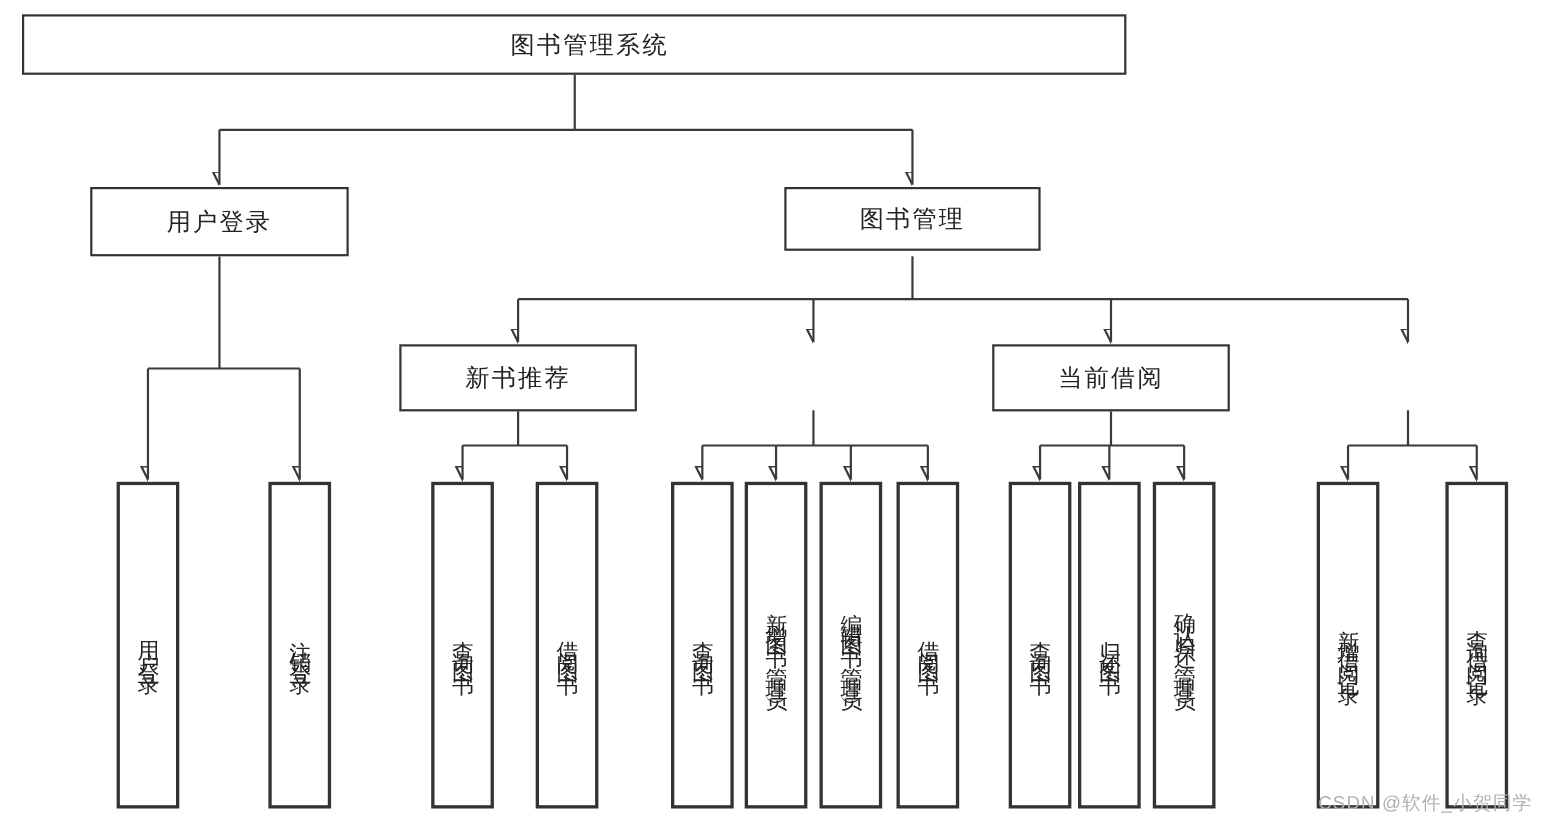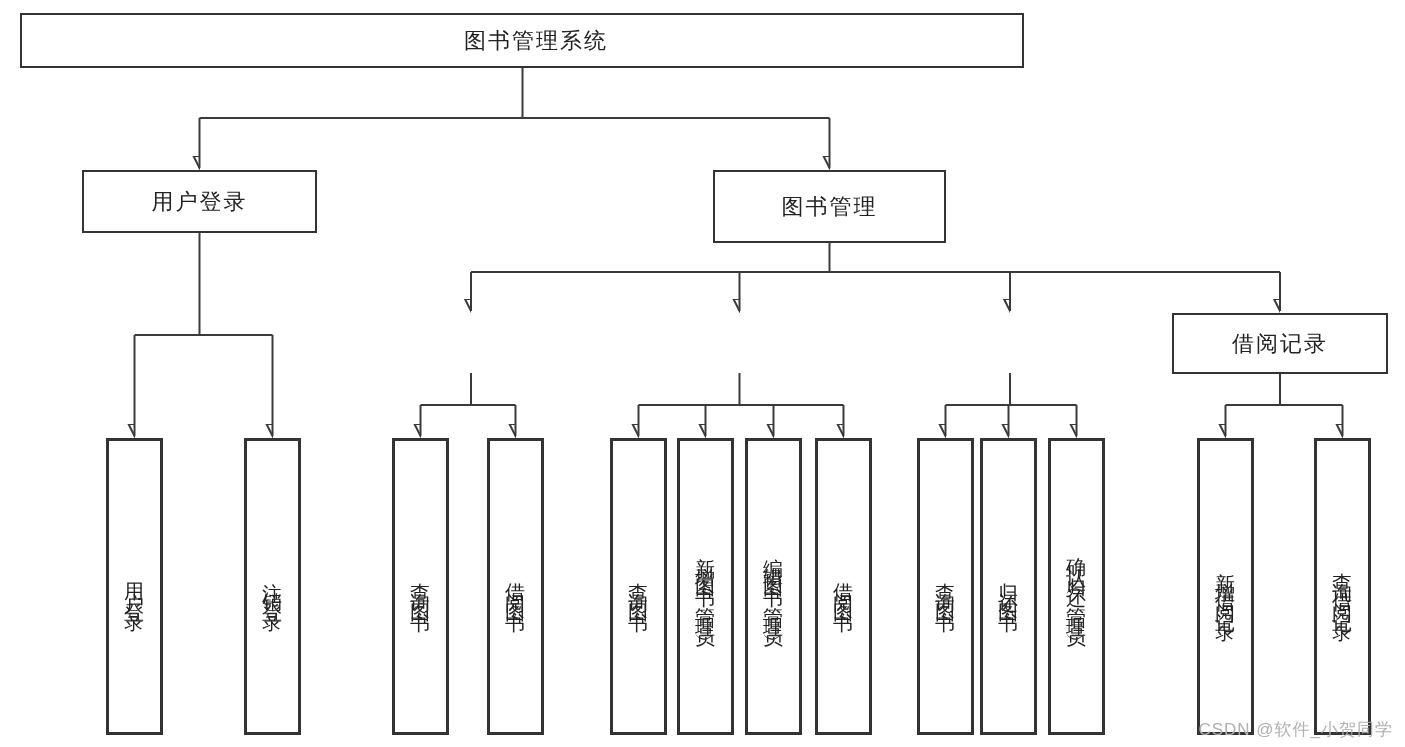--- a/index.html
+++ b/index.html
@@ -90,23 +90,24 @@
 
     <path d="M1280 373 V405"></path>
     <path d="M1225.5 405 H1342.5"></path>
     <path d="M1225.5 405 V436" marker-end="url(#ah)"></path>
     <path d="M1342.5 405 V436" marker-end="url(#ah)"></path>
   </svg>
 
   <div class="box" style="left:20px;top:13px;width:1004px;height:55px;padding-left:28px;">图书管理系统</div>
 
   <div class="box" style="left:82px;top:170px;width:235px;height:63px;">用户登录</div>
-  <div class="box" style="left:713px;top:170px;width:233px;height:73px;">图书管理</div>
+  <div class="box" style="left:713px;top:170px;width:233px;height:58px;">图书管理</div>
 
-  <div class="box" style="left:1172px;top:313px;width:216px;height:61px;">借阅记录</div>
+  <div class="box" style="left:363px;top:313px;width:216px;height:61px;">新书推荐</div>
+  <div class="box" style="left:902px;top:313px;width:216px;height:61px;">当前借阅</div>
 
   <div class="box leaf" style="left:106px;top:438px;width:57px;height:297px;">用户登录</div>
   <div class="box leaf" style="left:244px;top:438px;width:57px;height:297px;">注销登录</div>
 
   <div class="box leaf" style="left:392px;top:438px;width:57px;height:297px;">查询图书</div>
   <div class="box leaf" style="left:487px;top:438px;width:57px;height:297px;">借阅图书</div>
 
   <div class="box leaf" style="left:610px;top:438px;width:57px;height:297px;">查询图书</div>
   <div class="box leaf" style="left:677px;top:438px;width:57px;height:297px;">新增图书（管理员）</div>
   <div class="box leaf" style="left:745px;top:438px;width:57px;height:297px;">编辑图书（管理员）</div>

